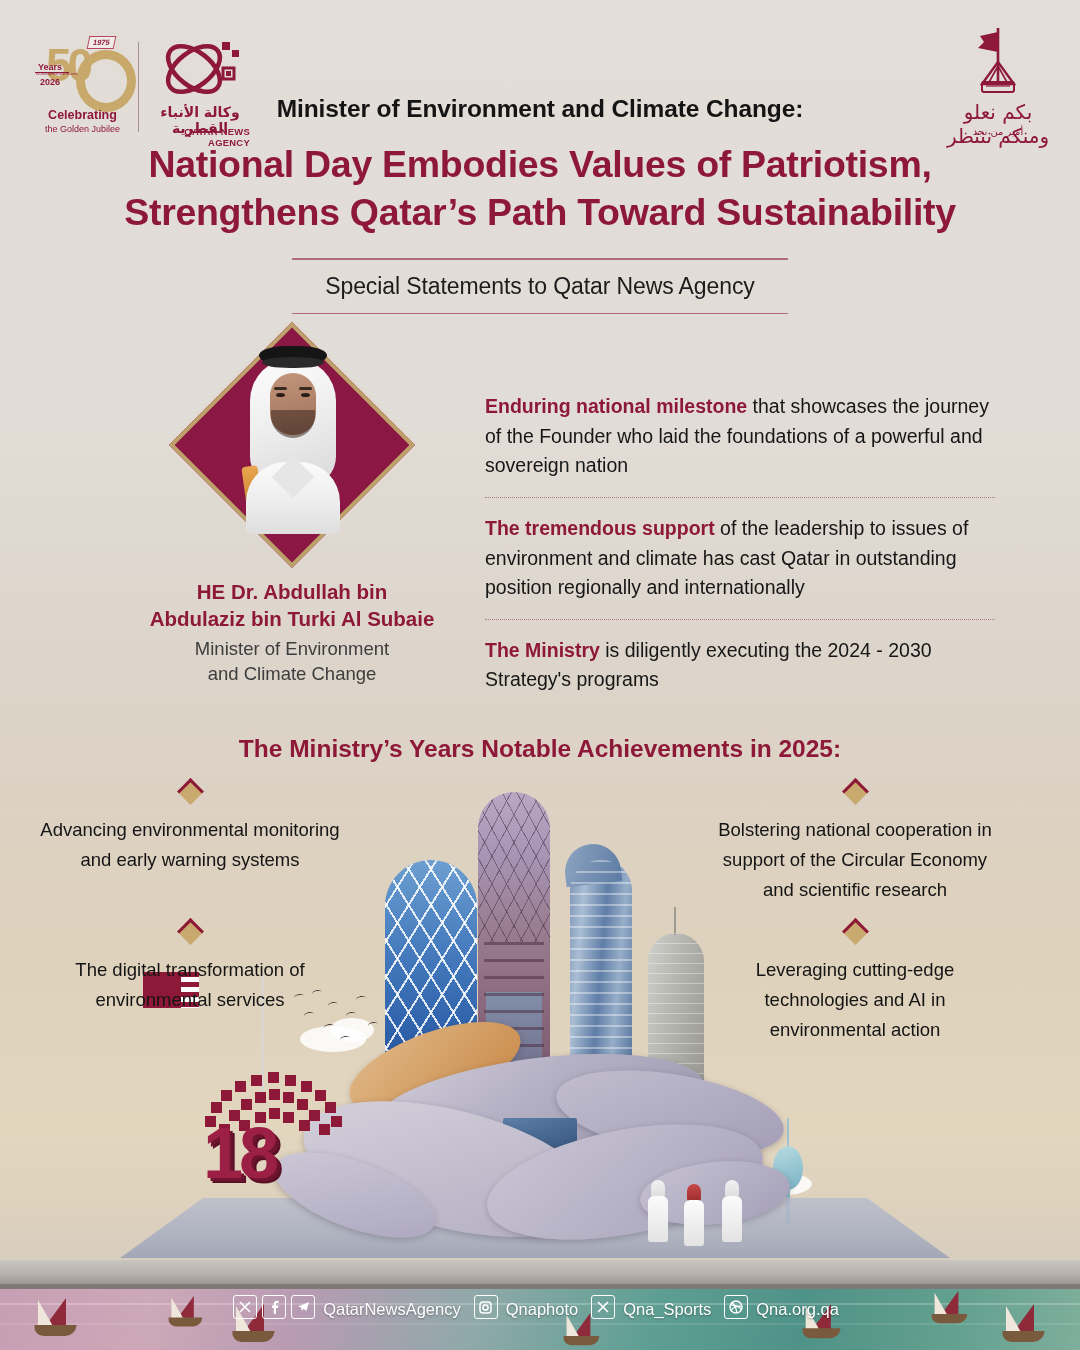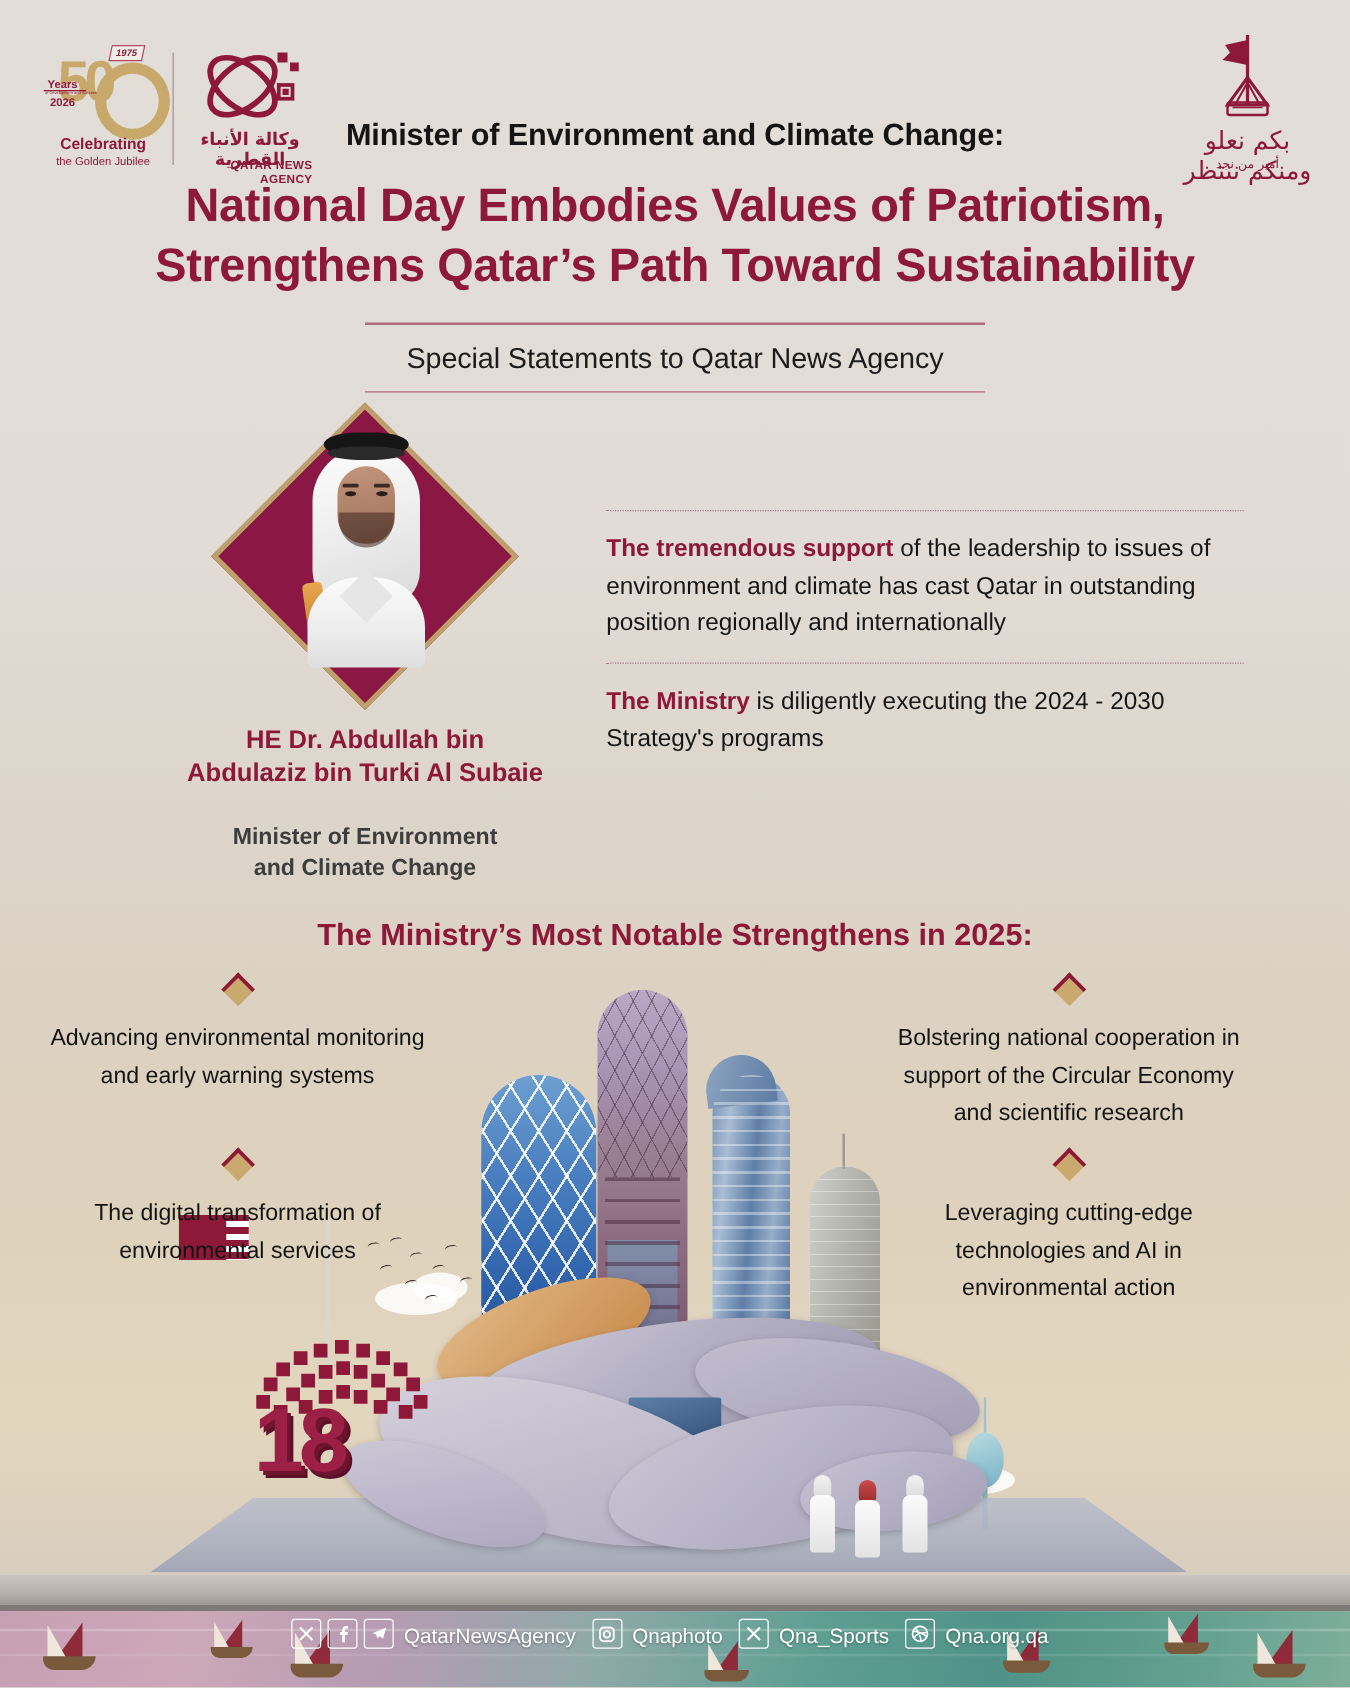--- a/index.html
+++ b/index.html
@@ -118,21 +118,21 @@
   }
   .p-gold{
     position:absolute;left:4px;top:126px;width:16px;height:40px;
     background:linear-gradient(180deg,#e9a64e,#c98430);transform:rotate(-8deg);border-radius:4px;
   }
 
   .p-name{
     margin-top:8px;text-align:center;font-size:20.5px;font-weight:bold;color:#8e1838;line-height:1.32;
   }
   .p-role{
-    margin-top:24px;text-align:center;font-size:18.5px;font-weight:bold;color:#3d3d3d;line-height:1.36;
+    margin-top:4px;text-align:center;font-size:18.5px;font-weight:normal;color:#3d3d3d;line-height:1.36;
   }
 
   
   .quotes{position:absolute;left:485px;top:392px;width:510px;}
   .q-item{font-size:19.5px;color:#161616;line-height:1.52;}
   .q-lead{color:#8e1838;font-weight:bold;}
   .q-rule{
     height:0;border-top:1.4px dotted #a8788a;margin:16px 0 16px 0;width:100%;
   }
 
@@ -422,20 +422,23 @@
       <div>HE Dr. Abdullah bin</div>
       <div>Abdulaziz bin Turki Al Subaie</div>
     </div>
     <div class="p-role">
       <div>Minister of Environment</div>
       <div>and Climate Change</div>
     </div>
   </div>
 
   <div class="quotes">
+    <div class="q-item">
+      <span class="q-lead">Enduring national milestone</span><span> that showcases the journey of the Founder who laid the foundations of a powerful and sovereign nation</span>
+    </div>
     <div class="q-rule"></div>
     <div class="q-item">
       <span class="q-lead">The tremendous support</span><span> of the leadership to issues of environment and climate has cast Qatar in outstanding position regionally and internationally</span>
     </div>
     <div class="q-rule"></div>
     <div class="q-item">
       <span class="q-lead">The Ministry</span><span> is diligently executing the 2024 - 2030 Strategy's programs</span>
     </div>
   </div>
 
@@ -540,21 +543,21 @@
         <div class="head red"></div>
         <div class="thobe"></div>
       </div>
       <div class="person" style="left:74px;">
         <div class="head"></div>
         <div class="thobe"></div>
       </div>
     </div>
   </div>
 
-  <div class="ach-title">The Ministry’s Most Notable Strengthens in 2025:</div>
+  <div class="ach-title">The Ministry’s Years Notable Achievements in 2025:</div>
 
   <div class="ach ach-l1">
     <div class="dia"></div>
     <div class="ach-text">Advancing environmental monitoring and early warning systems</div>
   </div>
   <div class="ach ach-l2">
     <div class="dia"></div>
     <div class="ach-text">The digital transformation of environmental services</div>
   </div>
   <div class="ach ach-r1">

